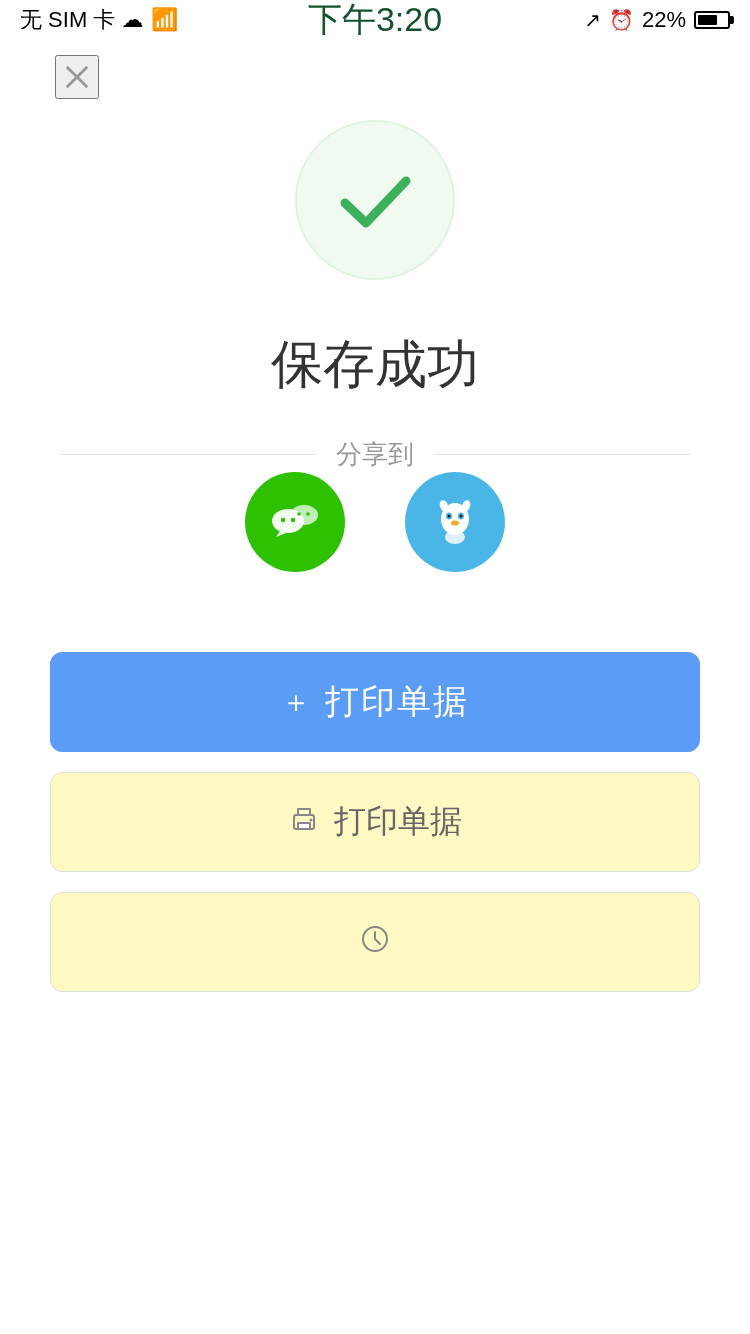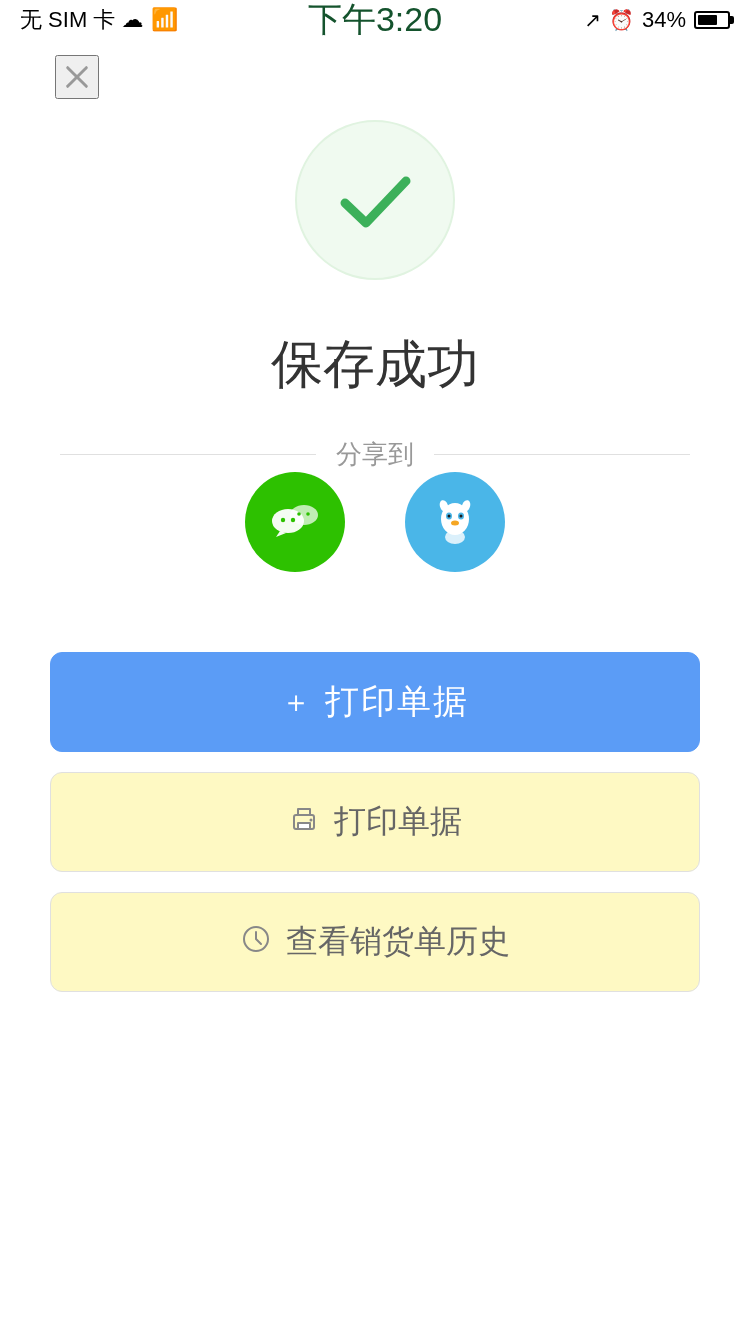--- a/index.html
+++ b/index.html
@@ -201,21 +201,21 @@
 
 <div class="status-bar" style="position:relative;">
   <div class="status-left">
     <span style="font-size:22px;">无 SIM 卡 ☁</span>
     <span style="font-size:22px;">📶</span>
   </div>
   <div class="status-center">下午3:20</div>
   <div class="status-right">
     <span style="font-size:20px;">↗</span>
     <span style="font-size:20px;">⏰</span>
-    <span style="font-size:22px;">34%</span>
+    <span style="font-size:22px;">22%</span>
     <div class="battery-icon">
       <div class="battery-fill"></div>
     </div>
   </div>
 </div>
 
 <button class="close-btn">
   <svg class="close-icon-svg" viewBox="0 0 24 24" fill="none" stroke="#999" stroke-width="2.5" stroke-linecap="round">
     <line x1="4" y1="4" x2="20" y2="20"></line>
     <line x1="20" y1="4" x2="4" y2="20"></line>
@@ -295,18 +295,17 @@
       <span>打印单据</span>
     </button>
 
     <button class="action-btn">
       <span class="btn-icon">
         <svg width="32" height="32" viewBox="0 0 32 32" fill="none" stroke="#888" stroke-width="2" stroke-linecap="round" stroke-linejoin="round">
           <circle cx="16" cy="16" r="12"></circle>
           <polyline points="16,9 16,16 21,21"></polyline>
         </svg>
       </span>
-      <span>查看销货单历史</span>
     </button>
 
   </div>
 
 </div>
 
 </body></html>

